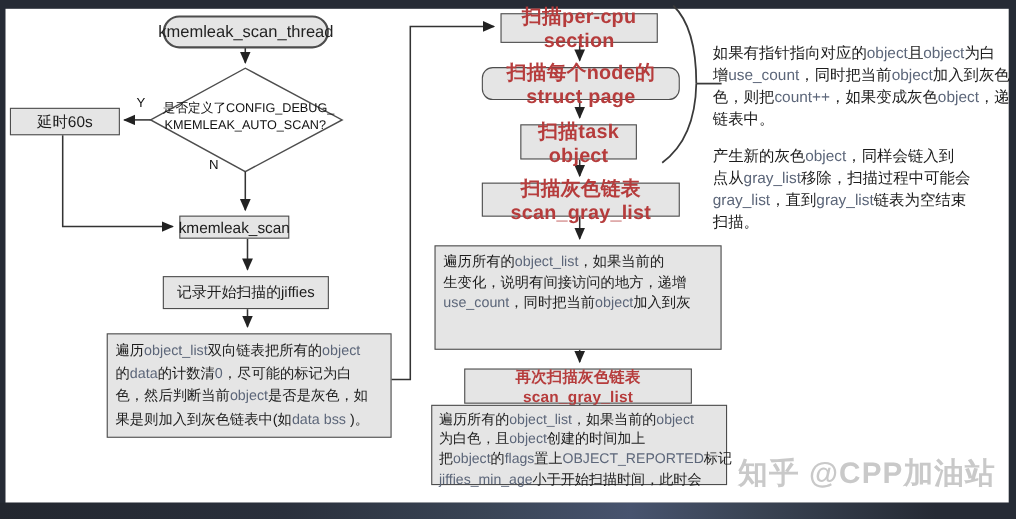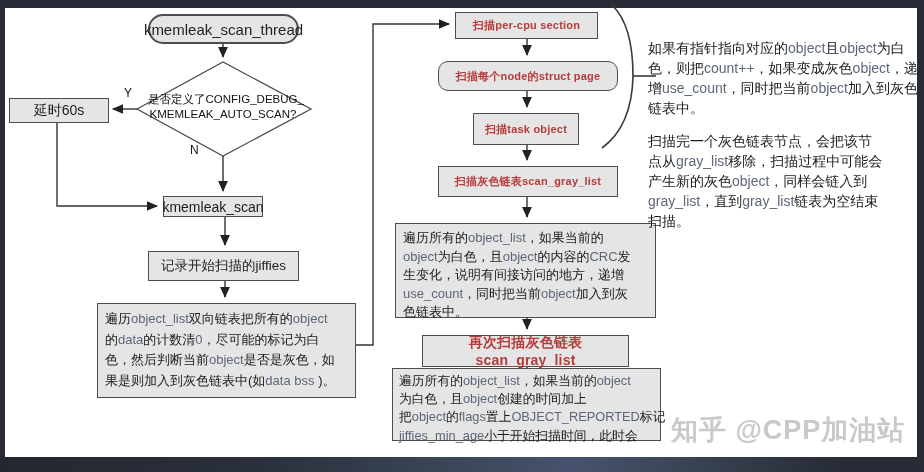--- a/index.html
+++ b/index.html
@@ -13,21 +13,21 @@
   .bottom-strip{
     position:absolute;left:0;top:457px;width:924px;height:15px;
     background:linear-gradient(90deg,#23272f 0%,#2a303c 28%,#3a4556 48%,#47536e 62%,#3a4454 74%,#262b35 92%);
   }
   svg.overlay{position:absolute;left:0;top:0;width:924px;height:472px;z-index:1;}
   .node{position:absolute;z-index:2;background:#e5e5e5;border:1px solid #4d4d4d;
         color:#1c1c1c;display:flex;align-items:center;justify-content:center;
         text-align:center;box-sizing:border-box;}
   .oval{border-radius:15px;border-width:2px;font-size:15px;color:#222;}
   .plain{font-size:14px;}
-  .red{color:var(--red,#b63c3c);font-weight:bold;font-size:11px;letter-spacing:.2px;}
+  .red{color:var(--red,#b63c3c);font-weight:bold;font-size:18px;letter-spacing:.2px;}
   .para{display:block;text-align:left;padding:5px 7px;font-size:13px;line-height:20.5px;}
   .para.tight{line-height:18.2px;font-size:12.8px;padding:3px 6px;}
   .para.mid{line-height:18.6px;}
   .note{position:absolute;z-index:2;color:#1c1c1c;font-size:14px;line-height:20px;text-align:left;}
   .dlabel{position:absolute;z-index:3;font-size:12px;color:#111;}
   .diamond-text{position:absolute;z-index:2;font-size:11.5px;line-height:14.5px;
     color:#111;text-align:center;}
   .watermark{position:absolute;z-index:2;font-size:27px;color:var(--wm,#c9c9c9);
     letter-spacing:1px;font-weight:bold;}
   .en{color:#5c6679;}
@@ -111,45 +111,42 @@
 <div class="node red" style="left:473px;top:113px;width:106px;height:32px;">
   <span>扫描task object</span>
 </div>
 
 <div class="node red" style="left:438px;top:166px;width:180px;height:31px;">
   <span>扫描灰色链表scan_gray_list</span>
 </div>
 
 <div class="node para mid" style="left:395px;top:223px;width:261px;height:95px;">
   <div class="ln">遍历所有的<span class="en">object_list</span>，如果当前的</div>
-  <div class="ln"><span class="en">object</span>为白色，且<span class="en">object</span>的内容的<span class="en">CRC</span>发</div>
   <div class="ln">生变化，说明有间接访问的地方，递增</div>
   <div class="ln"><span class="en">use_count</span>，同时把当前<span class="en">object</span>加入到灰</div>
-  <div class="ln">色链表中。</div>
 </div>
 
 <div class="node red" style="left:422px;top:335px;width:207px;height:32px;font-size:14px;">
   <span>再次扫描灰色链表scan_gray_list</span>
 </div>
 
 <div class="node para tight" style="left:392px;top:368px;width:269px;height:73px;">
   <div class="ln">遍历所有的<span class="en">object_list</span>，如果当前的<span class="en">object</span></div>
   <div class="ln">为白色，且<span class="en">object</span>创建的时间加上</div>
   <div class="ln">把<span class="en">object</span>的<span class="en">flags</span>置上<span class="en">OBJECT_REPORTED</span>标记</div>
   <div class="ln"><span class="en">jiffies_min_age</span>小于开始扫描时间，此时会</div>
 </div>
 
 <div class="note" style="left:648px;top:38px;width:272px;">
   <div class="ln">如果有指针指向对应的<span class="en">object</span>且<span class="en">object</span>为白</div>
+  <div class="ln">增<span class="en">use_count</span>，同时把当前<span class="en">object</span>加入到灰色</div>
   <div class="ln">色，则把<span class="en">count++</span>，如果变成灰色<span class="en">object</span>，递</div>
-  <div class="ln">增<span class="en">use_count</span>，同时把当前<span class="en">object</span>加入到灰色</div>
   <div class="ln">链表中。</div>
 </div>
 
 <div class="note" style="left:648px;top:131px;width:272px;">
-  <div class="ln">扫描完一个灰色链表节点，会把该节</div>
+  <div class="ln">产生新的灰色<span class="en">object</span>，同样会链入到</div>
   <div class="ln">点从<span class="en">gray_list</span>移除，扫描过程中可能会</div>
-  <div class="ln">产生新的灰色<span class="en">object</span>，同样会链入到</div>
   <div class="ln"><span class="en">gray_list</span>，直到<span class="en">gray_list</span>链表为空结束</div>
   <div class="ln">扫描。</div>
 </div>
 
 <div class="watermark" style="left:671px;top:412px;">知乎 @CPP加油站</div>
 
 </body></html>

